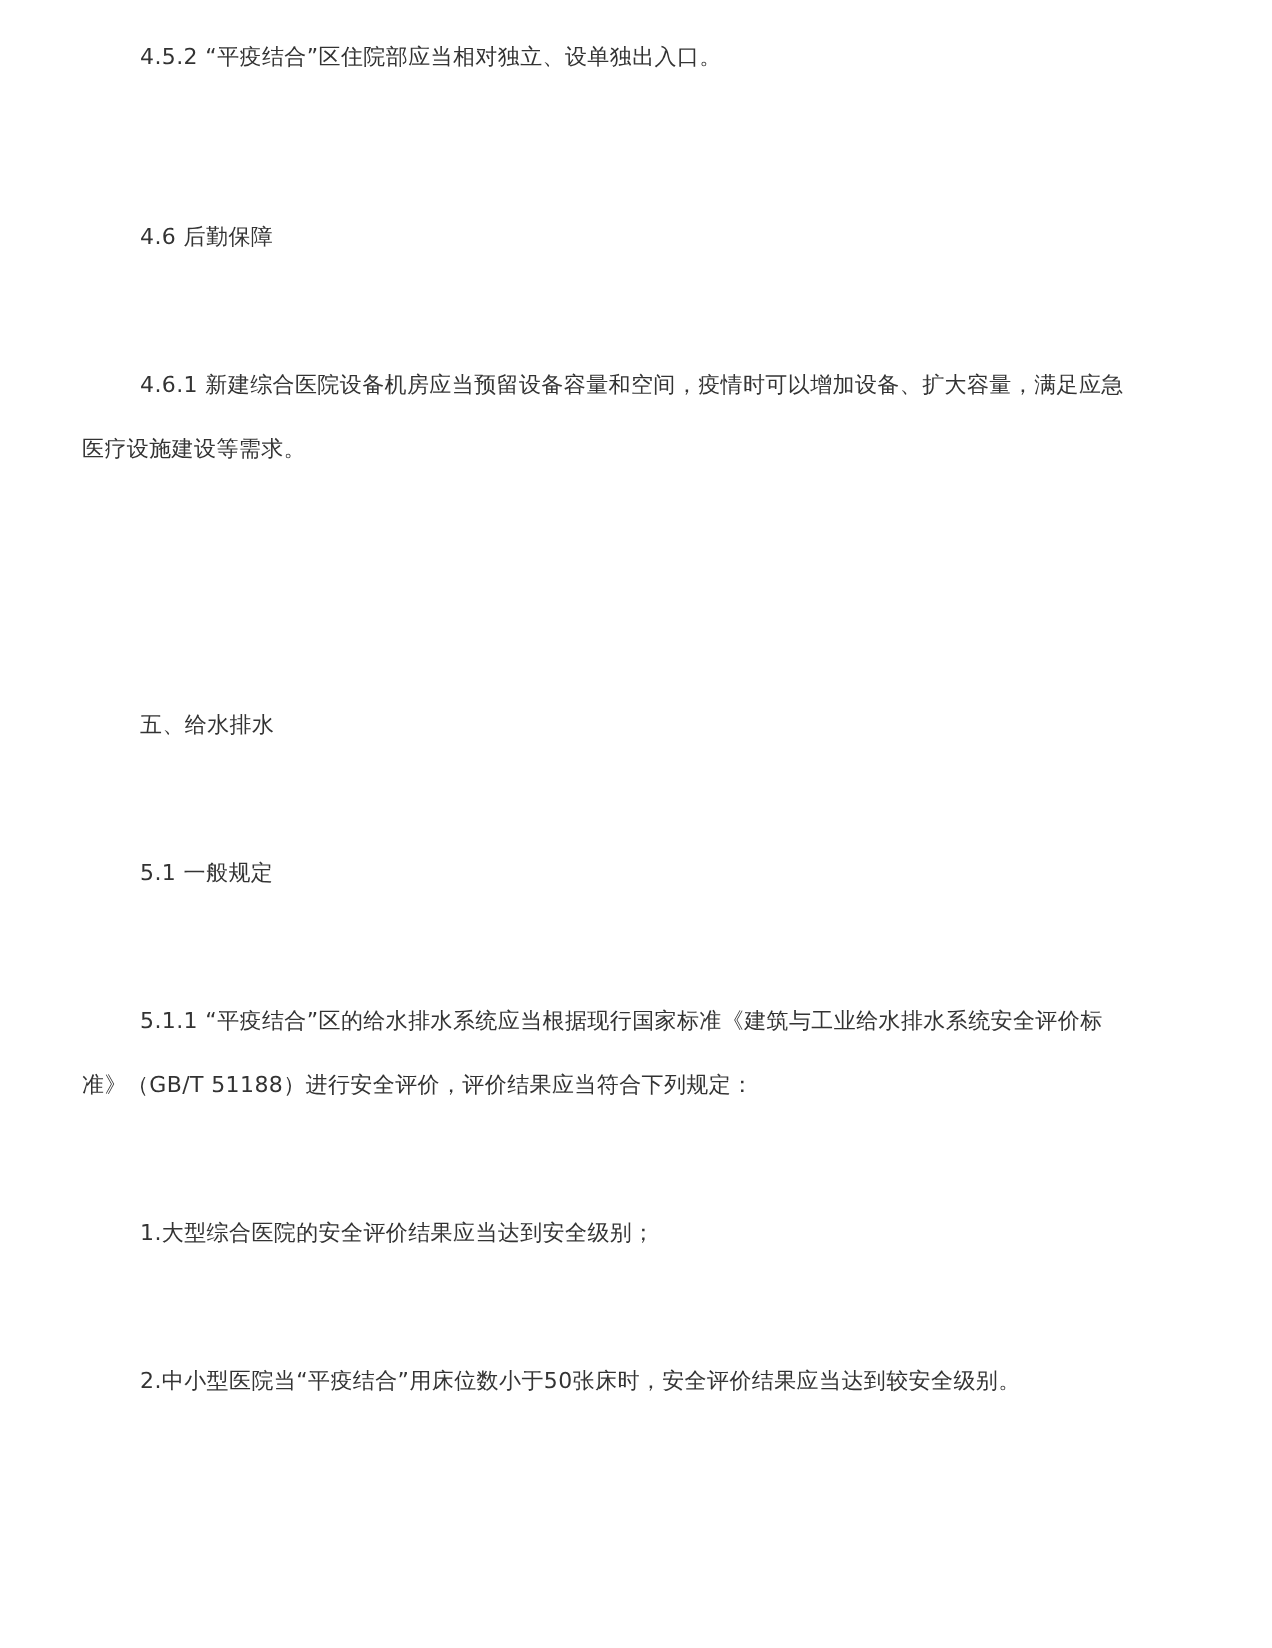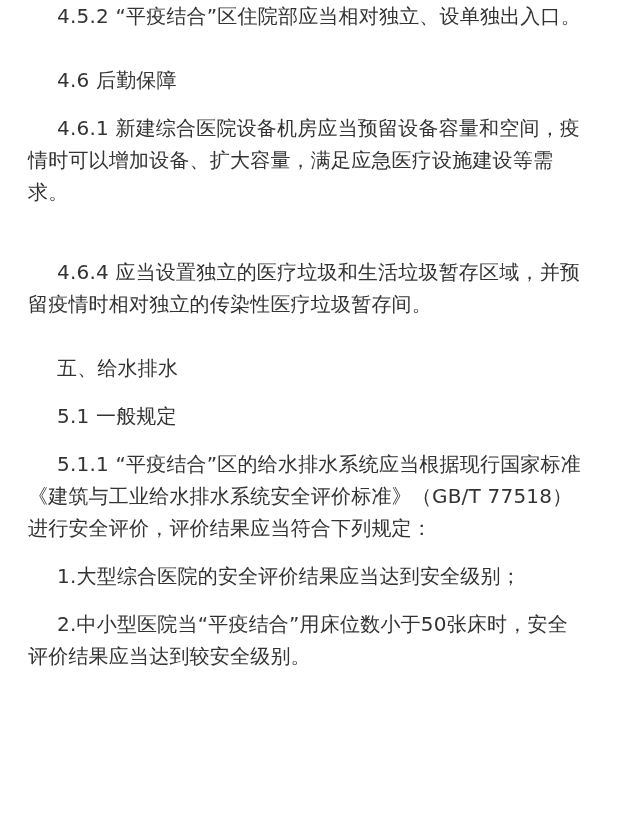--- a/index.html
+++ b/index.html
@@ -3,46 +3,45 @@
 <meta charset="utf-8">
 <style>
   html, body { margin: 0; padding: 0; background: #ffffff; }
   body {
     width: 636px; height: 824px; overflow: hidden;
     font-family: "DejaVu Sans", "Liberation Sans", sans-serif;
     color: #333333;
   }
   .doc { position: relative; padding: 0 0 0 28px; width: 556px; }
   .p {
-    margin: 0; font-size: 20px; line-height: 32px;
+    margin: 13px; font-size: 11px; line-height: 32px;
     text-indent: 29px; letter-spacing: 0.2px;
     word-break: break-all;
   }
   .gap { height: 16px; }
   .h { font-weight: normal; }
 </style>
 </head>
 <body>
 
 <div class="doc">
   <div style="height:0px"></div>
   <p class="p">4.5.2 “平疫结合”区住院部应当相对独立、设单独出入口。</p>
   <div class="gap"></div>
   <div class="gap"></div>
   <p class="p">4.6 后勤保障</p>
   <div class="gap"></div>
   <p class="p">4.6.1 新建综合医院设备机房应当预留设备容量和空间，疫情时可以增加设备、扩大容量，满足应急医疗设施建设等需求。</p>
   <div class="gap"></div>
   <div class="gap"></div>
   <div class="gap"></div>
-  <p class="p">4.6.4 应当设置独立的医疗垃圾和生活垃圾暂存区域，并预留疫情时相对独立的传染性医疗垃圾暂存间。</p>
   <div class="gap"></div>
   <div class="gap"></div>
   <p class="p h">五、给水排水</p>
   <div class="gap"></div>
   <p class="p">5.1 一般规定</p>
   <div class="gap"></div>
-  <p class="p">5.1.1 “平疫结合”区的给水排水系统应当根据现行国家标准《建筑与工业给水排水系统安全评价标准》（GB/T 77518）进行安全评价，评价结果应当符合下列规定：</p>
+  <p class="p">5.1.1 “平疫结合”区的给水排水系统应当根据现行国家标准《建筑与工业给水排水系统安全评价标准》（GB/T 51188）进行安全评价，评价结果应当符合下列规定：</p>
   <div class="gap"></div>
   <p class="p">1.大型综合医院的安全评价结果应当达到安全级别；</p>
   <div class="gap"></div>
   <p class="p">2.中小型医院当“平疫结合”用床位数小于50张床时，安全评价结果应当达到较安全级别。</p>
 </div>
 
 </body></html>

